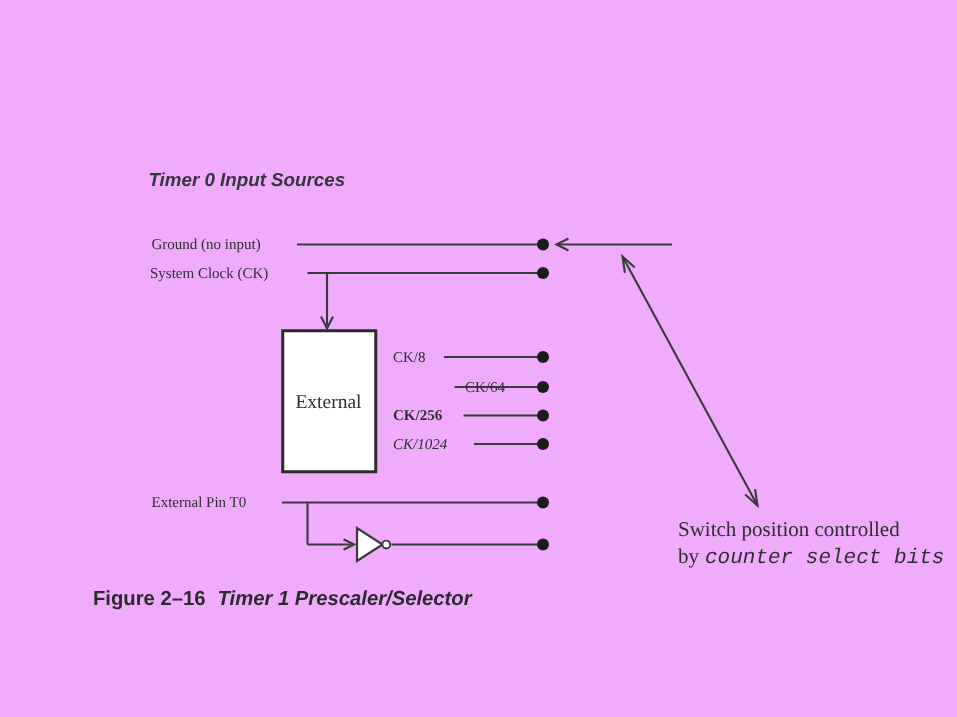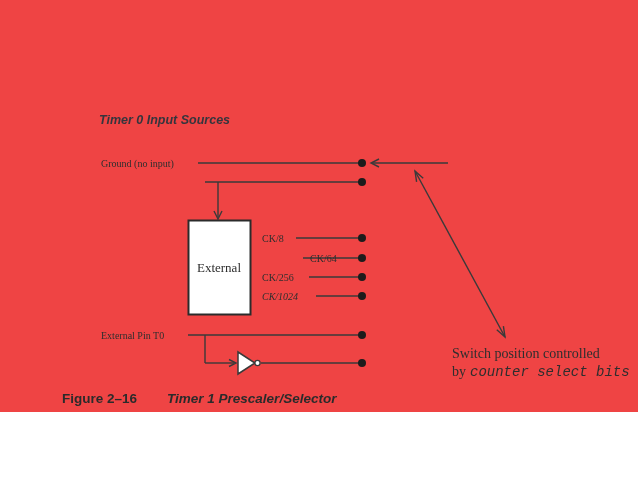--- a/index.html
+++ b/index.html
@@ -1,20 +1,20 @@
 <!DOCTYPE html>
 <html><head>
 <meta charset="utf-8">
 <style>
   html, body { margin: 0; padding: 0; background: #ffffff; }
   .canvas {
     position: relative;
     width: 638px;
-    height: 412px;
-    background: #ef4444;
+    height: 478px;
+    background: #f0abfc;
     overflow: hidden;
     font-family: "Liberation Serif", serif;
     color: #2e2e2e;
   }
   .canvas svg { position: absolute; left: 0; top: 0; }
   .lbl {
     position: absolute;
     font-size: 10px;
     line-height: 15px;
     color: #2e2e2e;
@@ -33,42 +33,42 @@
   .ground-label   { left: 101px; top: 156px; }
   .system-label   { left: 100px; top: 175px; }
   .prescaler-label {
     position: absolute;
     left: 188px; top: 220px; width: 62px; height: 95px;
     display: flex; align-items: center; justify-content: center;
     font-size: 13px; color: #2e2e2e;
   }
   .ck0 { left: 262px; top: 231px; }
   .ck1 { left: 262px; top: 251px; margin-left: 48px; }
-  .ck2 { left: 262px; top: 270px; }
+  .ck2 { left: 262px; top: 270px; font-weight: bold; }
   .ck3 { left: 262px; top: 289px; font-style: italic; }
   .external-label { left: 101px; top: 328px; }
   .output-label   { left: 452px; top: 156px; }
   .switch-note {
     position: absolute;
     left: 452px; top: 345px;
     font-size: 14px; line-height: 18px;
     color: #2e2e2e;
     white-space: nowrap;
   }
   .switch-note .prefix { margin-right: 4px; }
   .switch-note .ital { font-style: italic; font-family: Liberation Mono, monospace; }
   .caption {
     position: absolute;
     left: 62px; top: 391px;
     font-family: "Liberation Sans", sans-serif;
     font-size: 13.5px;
     color: #2b2b2b;
     white-space: nowrap;
   }
-  .caption .cap-label { font-weight: bold; margin-right: 30px; }
+  .caption .cap-label { font-weight: bold; margin-right: 8px; }
   .caption .cap-text  { font-style: italic; font-weight: 600; }
 </style>
 </head>
 <body>
 
 <div class="canvas">
 
   <svg width="638" height="478" viewBox="0 0 638 478">
     <g stroke="#3a3a3a" stroke-width="1.4" fill="none">
 
@@ -110,20 +110,21 @@
       <circle cx="362" cy="277" r="4"></circle>
       <circle cx="362" cy="296" r="4"></circle>
       <circle cx="362" cy="335" r="4"></circle>
       <circle cx="362" cy="363" r="4"></circle>
     </g>
   </svg>
 
   <div class="figure-title">Timer 0 Input Sources</div>
 
   <div class="lbl ground-label">Ground (no input)</div>
+  <div class="lbl system-label">System Clock (CK)</div>
 
   <div class="prescaler-label">External</div>
 
   <div class="lbl ck0">CK/8</div>
   <div class="lbl ck1">CK/64</div>
   <div class="lbl ck2">CK/256</div>
   <div class="lbl ck3">CK/1024</div>
 
   <div class="lbl external-label">External Pin T0</div>
 

